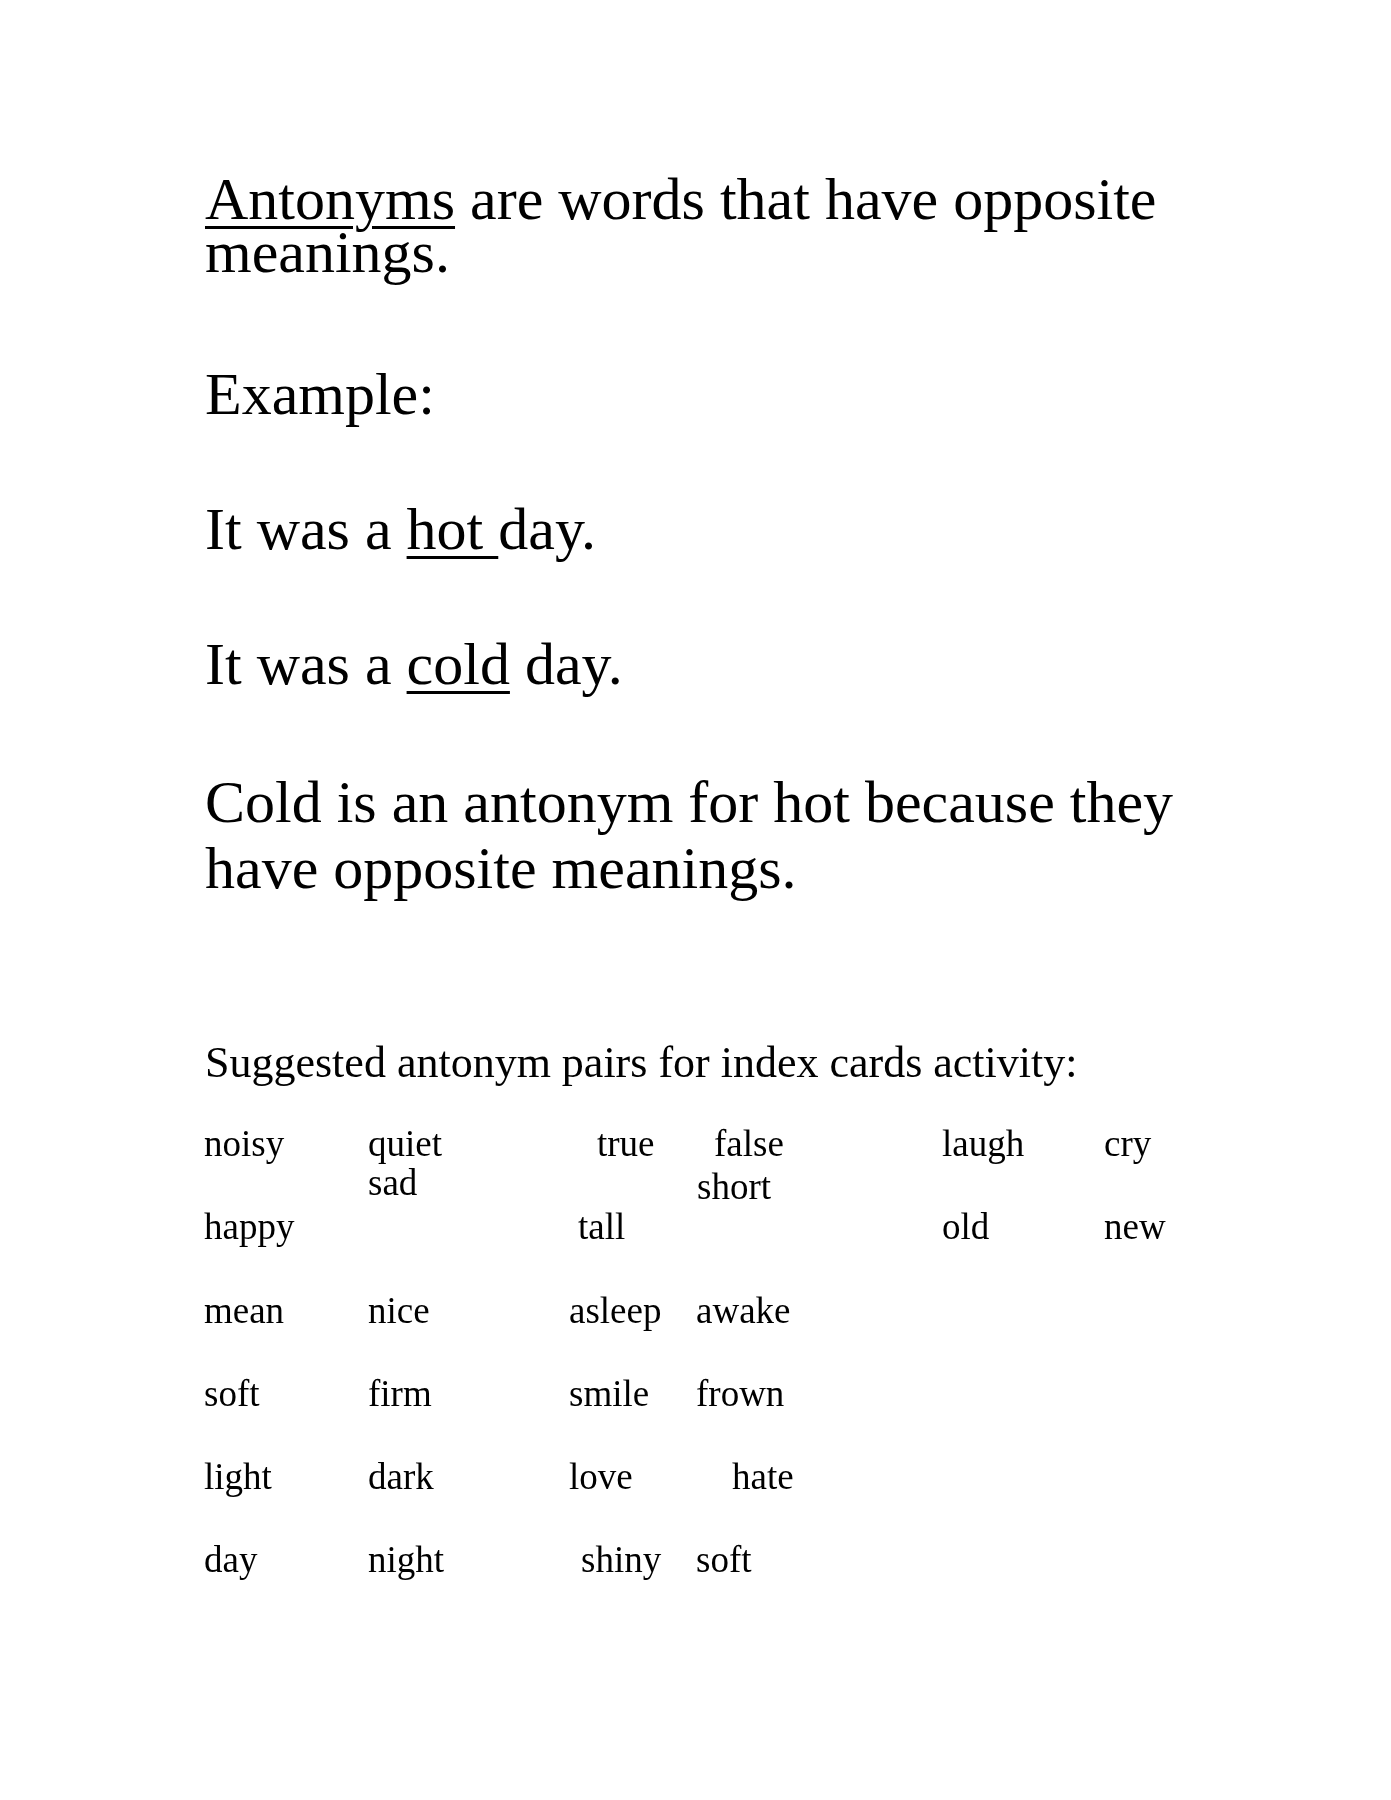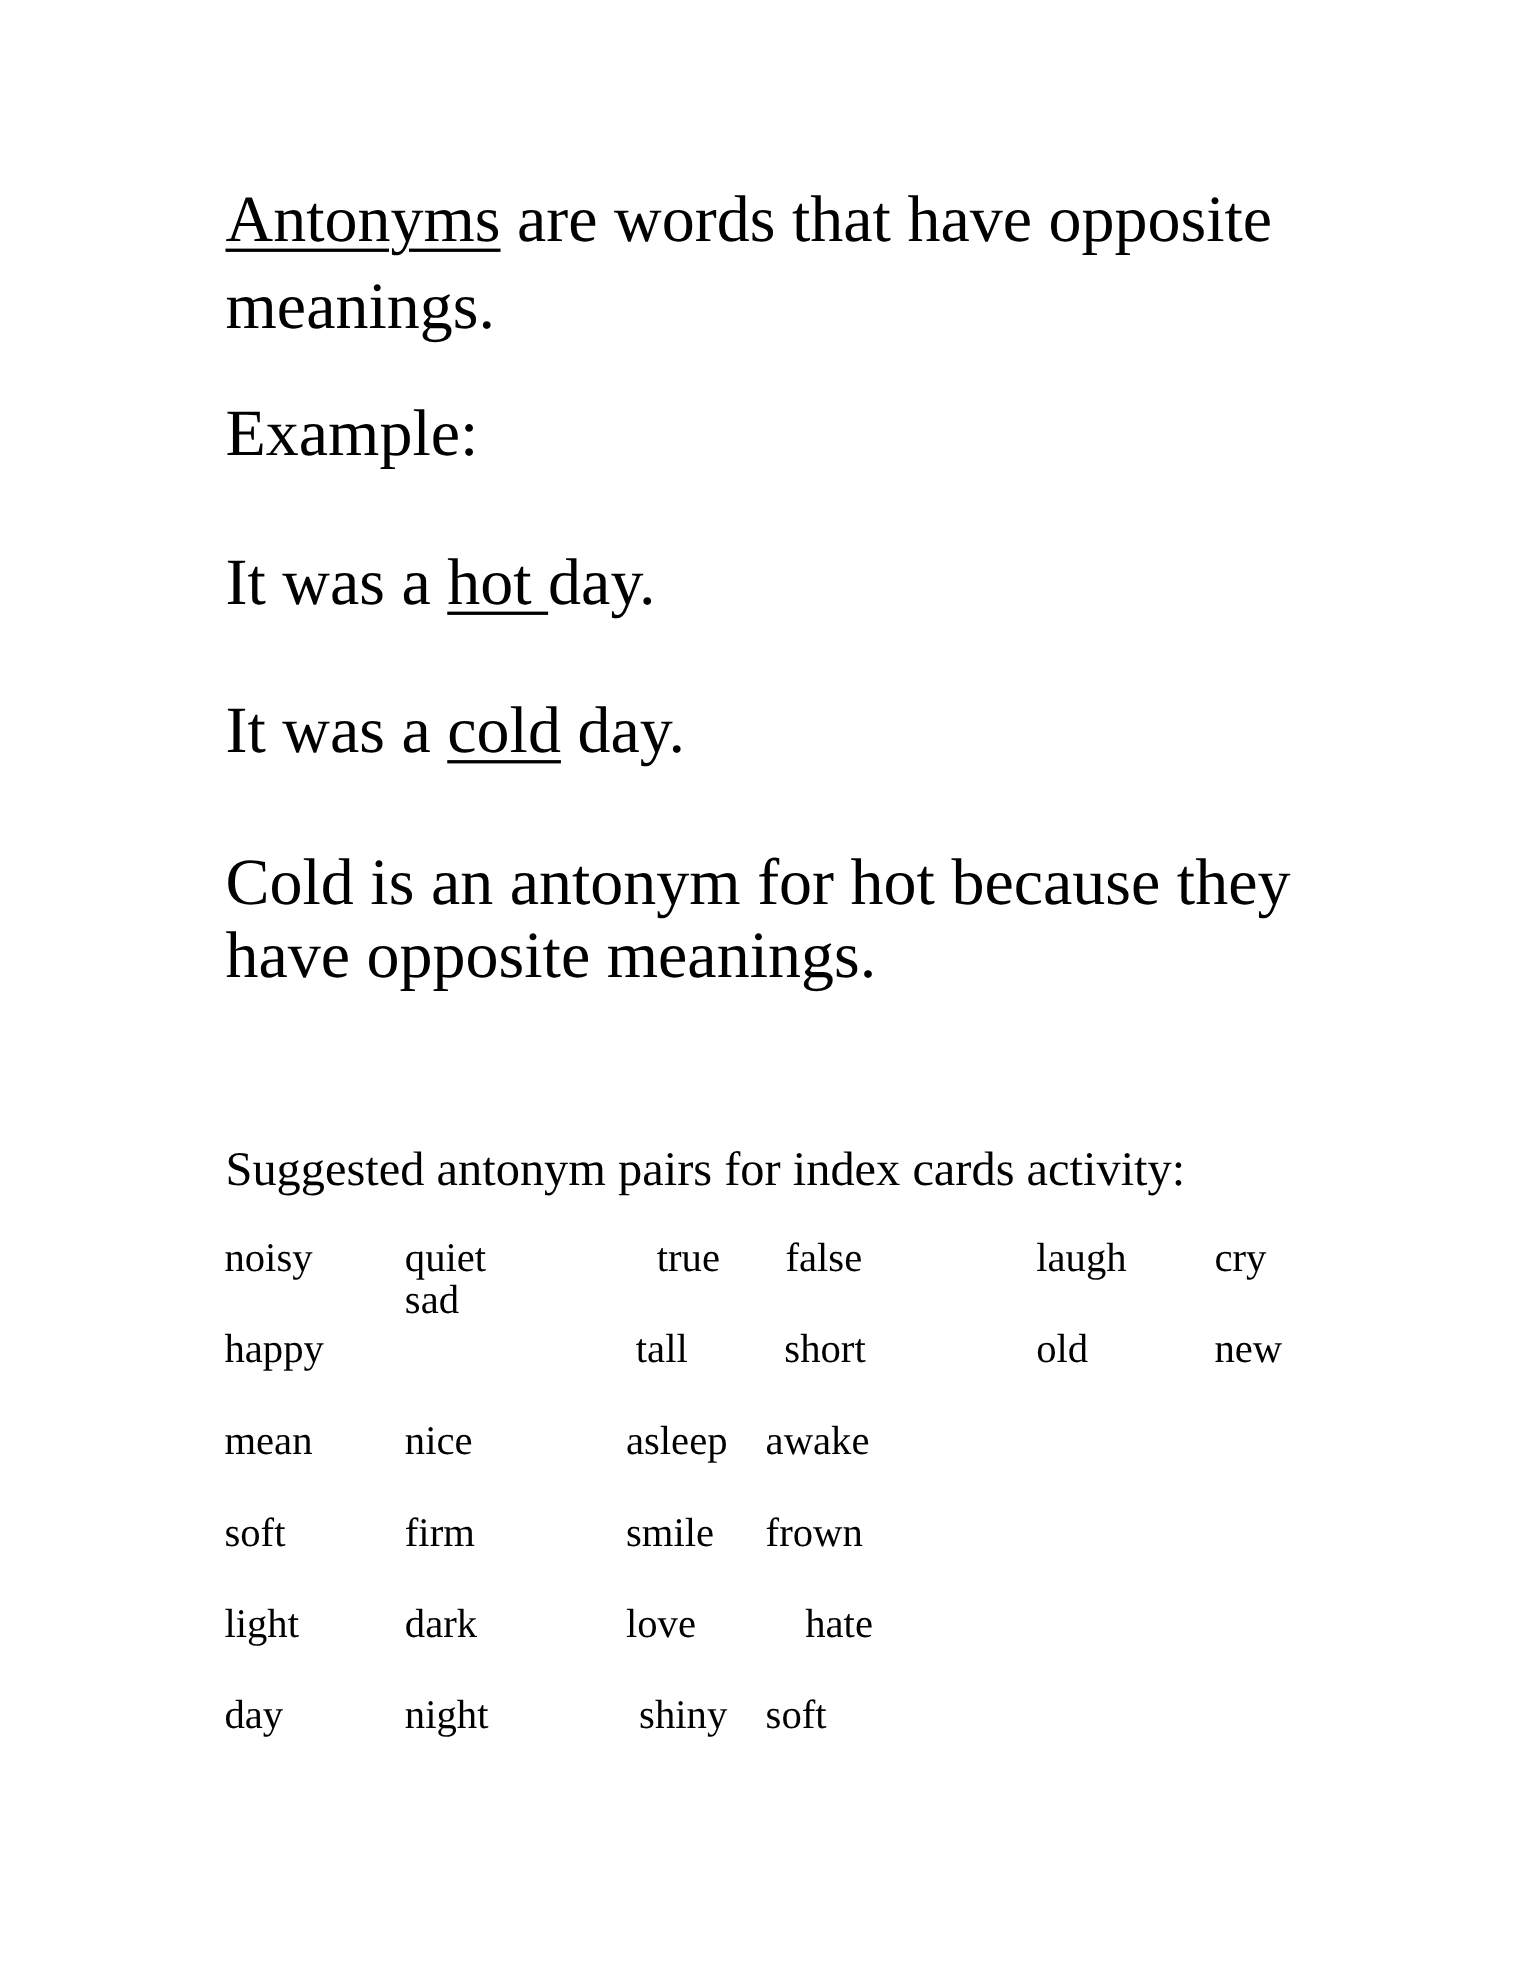--- a/index.html
+++ b/index.html
@@ -8,21 +8,21 @@
     .line { position: absolute; white-space: pre; line-height: 1; text-align: center; }
     .big { font-size: 60px; }
     .small { font-size: 44px; }
     .u { text-decoration: underline; text-decoration-thickness: 3px; text-underline-offset: 7px; }
     .word { position: absolute; white-space: pre; font-size: 37px; line-height: 1; }
   </style>
 </head>
 <body>
 
 <div class="line big" style="left:205px; top:169px;"><span class="u">Antonyms</span><span> are words that have opposite</span></div>
-<div class="line big" style="left:205px; top:248px;">meanings.</div>
+<div class="line big" style="left:205px; top:222px;">meanings.</div>
 
 <div class="line big" style="left:205px; top:364px;">Example:</div>
 
 <div class="line big" style="left:205px; top:499px;"><span>It was a </span><span class="u">hot </span><span>day.</span></div>
 
 <div class="line big" style="left:205px; top:634px;"><span>It was a </span><span class="u">cold</span><span> day.</span></div>
 
 <div class="line big" style="left:205px; top:772px;">Cold is an antonym for hot because they</div>
 <div class="line big" style="left:205px; top:838px;">have opposite meanings.</div>
 
@@ -39,21 +39,21 @@
   <div class="word" style="left:204px; top:1375px;">soft</div>
   <div class="word" style="left:368px; top:1375px;">firm</div>
   <div class="word" style="left:204px; top:1458px;">light</div>
   <div class="word" style="left:368px; top:1458px;">dark</div>
   <div class="word" style="left:204px; top:1541px;">day</div>
   <div class="word" style="left:368px; top:1541px;">night</div>
 
   <div class="word" style="left:597px; top:1125px;">true</div>
   <div class="word" style="left:714px; top:1125px;">false</div>
   <div class="word" style="left:578px; top:1208px;">tall</div>
-  <div class="word" style="left:697px; top:1208px;margin-left:16px;">short</div>
+  <div class="word" style="left:697px; top:1168px;">short</div>
   <div class="word" style="left:569px; top:1292px;">asleep</div>
   <div class="word" style="left:696px; top:1292px;">awake</div>
   <div class="word" style="left:569px; top:1375px;">smile</div>
   <div class="word" style="left:696px; top:1375px;">frown</div>
   <div class="word" style="left:569px; top:1458px;">love</div>
   <div class="word" style="left:696px; top:1458px;margin-left:36px;">hate</div>
   <div class="word" style="left:581px; top:1541px;text-align:right;">shiny</div>
   <div class="word" style="left:696px; top:1541px;">soft</div>
 
   <div class="word" style="left:942px; top:1125px;">laugh</div>

